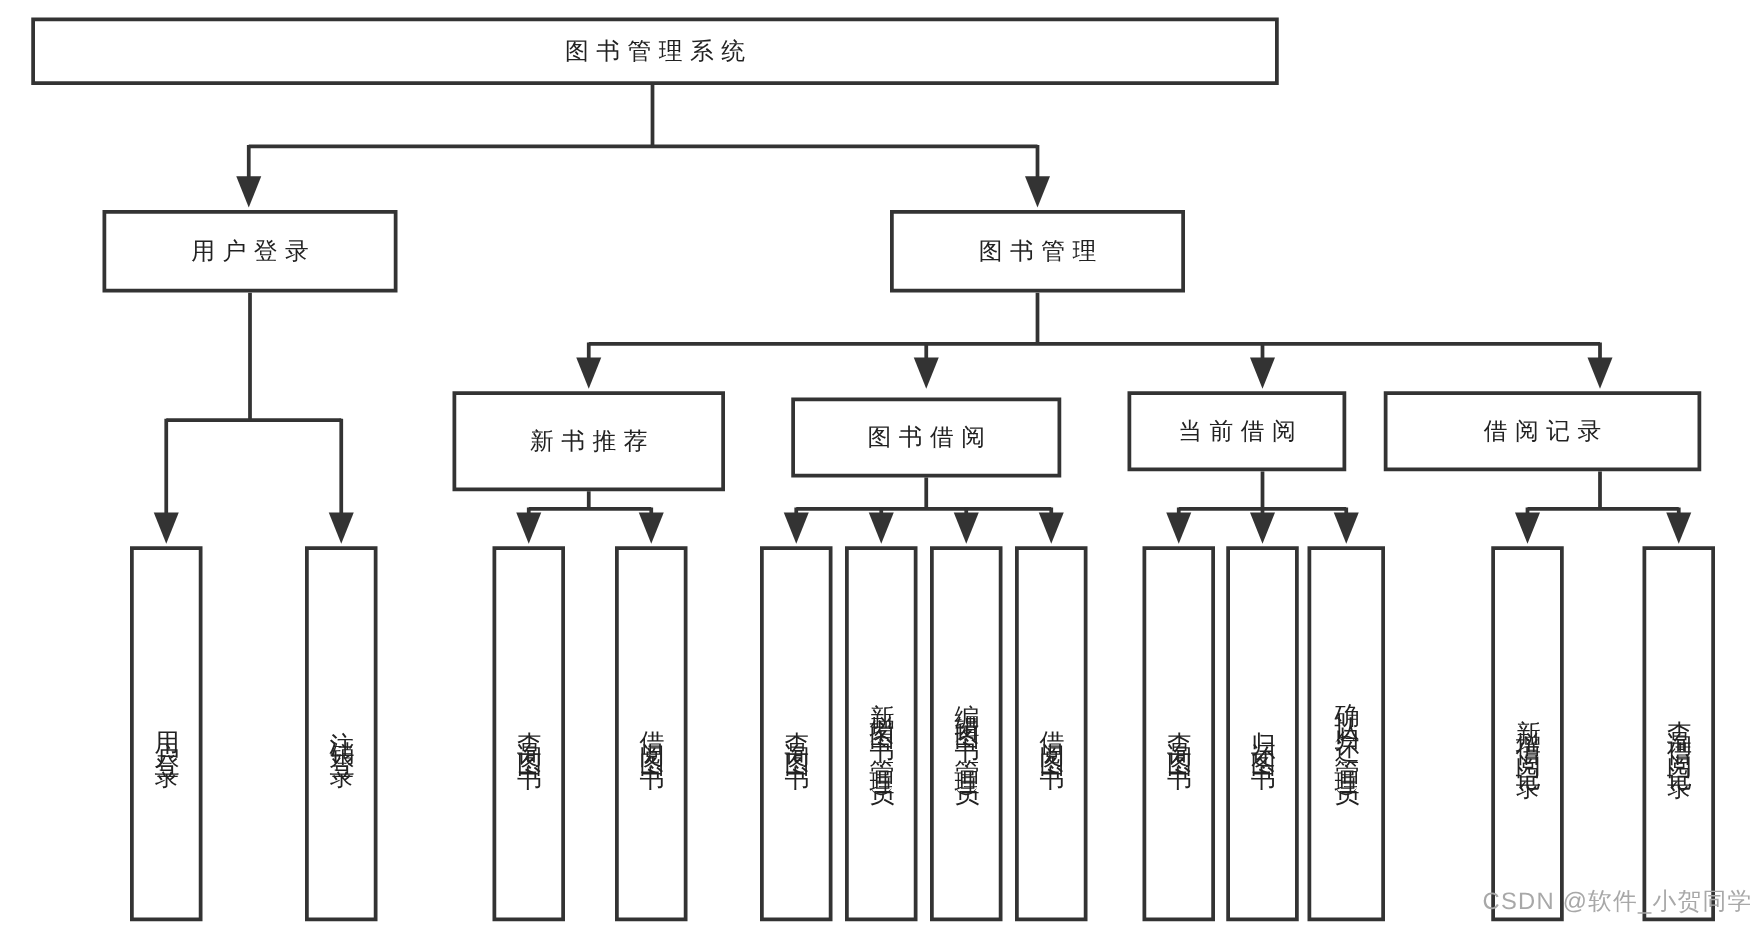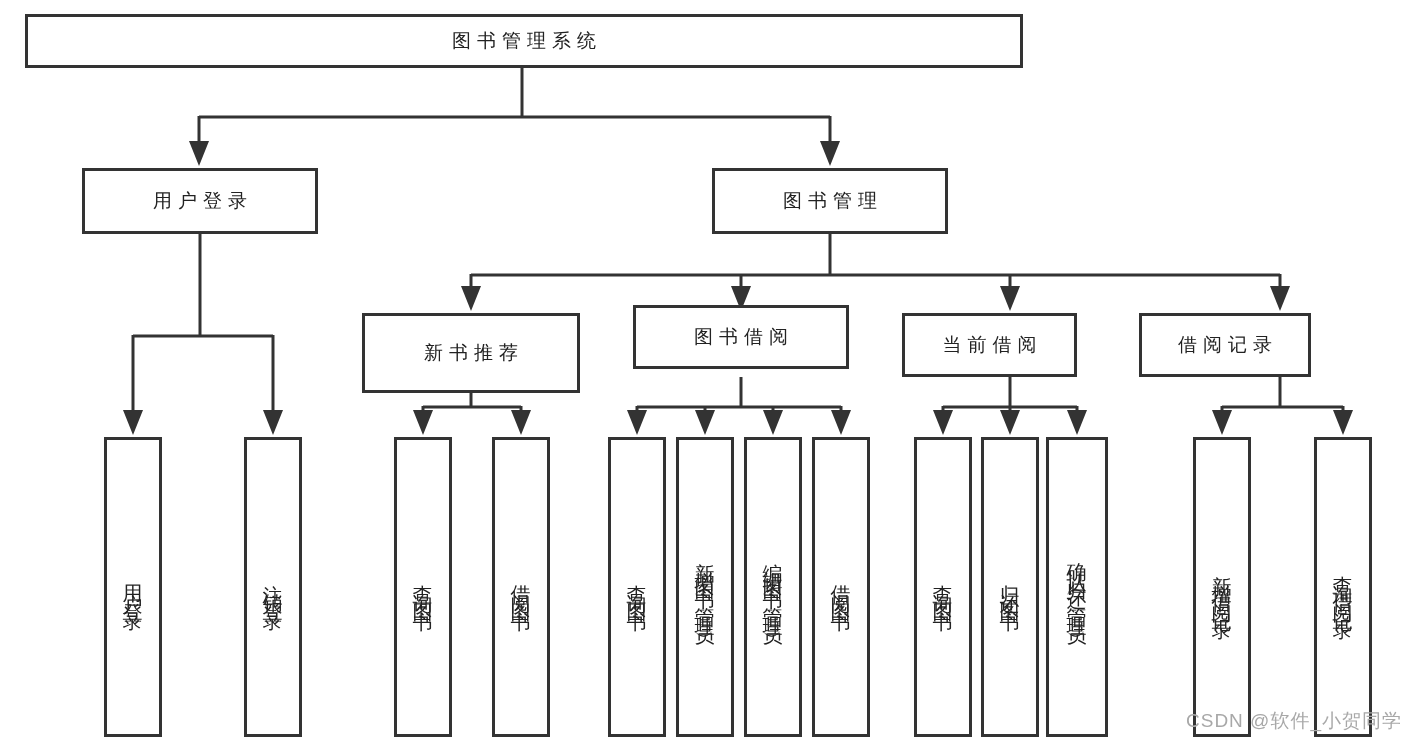--- a/index.html
+++ b/index.html
@@ -118,27 +118,27 @@
   <div class="node h" style="left:82px;top:168px;width:236px;height:66px">
     <span>用户登录</span>
   </div>
   <div class="node h" style="left:712px;top:168px;width:236px;height:66px">
     <span>图书管理</span>
   </div>
 
   <div class="node h" style="left:362px;top:313px;width:218px;height:80px">
     <span>新书推荐</span>
   </div>
-  <div class="node h" style="left:633px;top:305px;width:216px;height:64px">
+  <div class="node h" style="left:633px;top:318px;width:216px;height:64px">
     <span>图书借阅</span>
   </div>
   <div class="node h" style="left:902px;top:313px;width:175px;height:64px">
     <span>当前借阅</span>
   </div>
-  <div class="node h" style="left:1139px;top:313px;width:172px;height:64px">
+  <div class="node h" style="left:1107px;top:313px;width:254px;height:64px">
     <span>借阅记录</span>
   </div>
 
   <div class="node v" style="left:104px;top:437px;width:58px;height:300px">
     <span>用户登录</span>
   </div>
   <div class="node v" style="left:244px;top:437px;width:58px;height:300px">
     <span>注销登录</span>
   </div>
 

